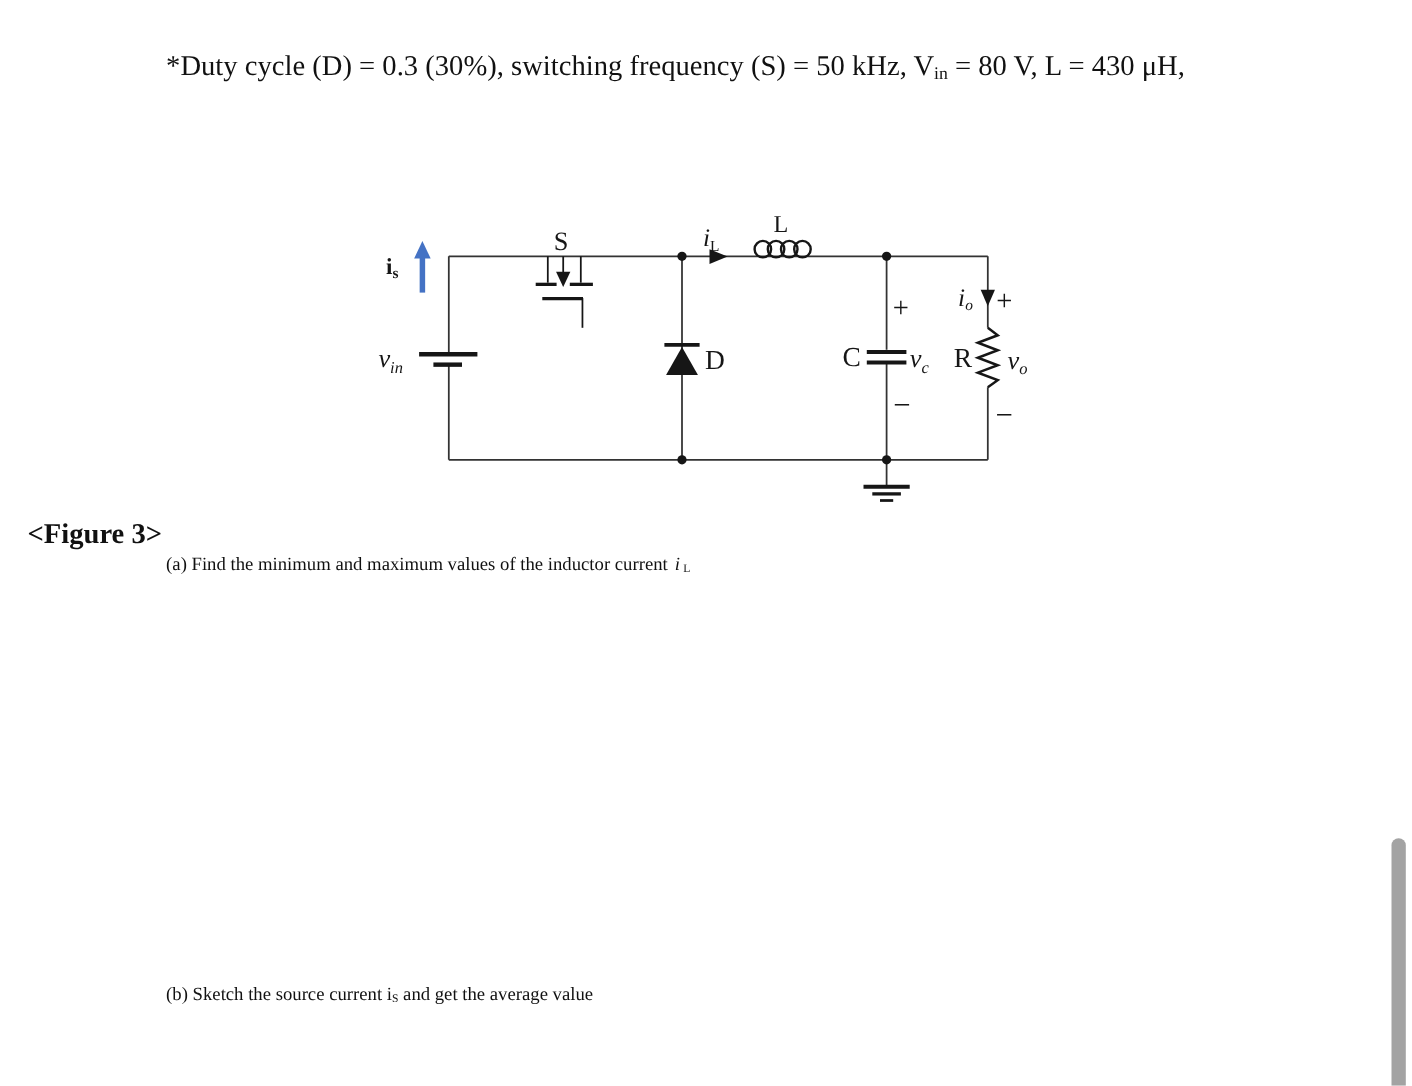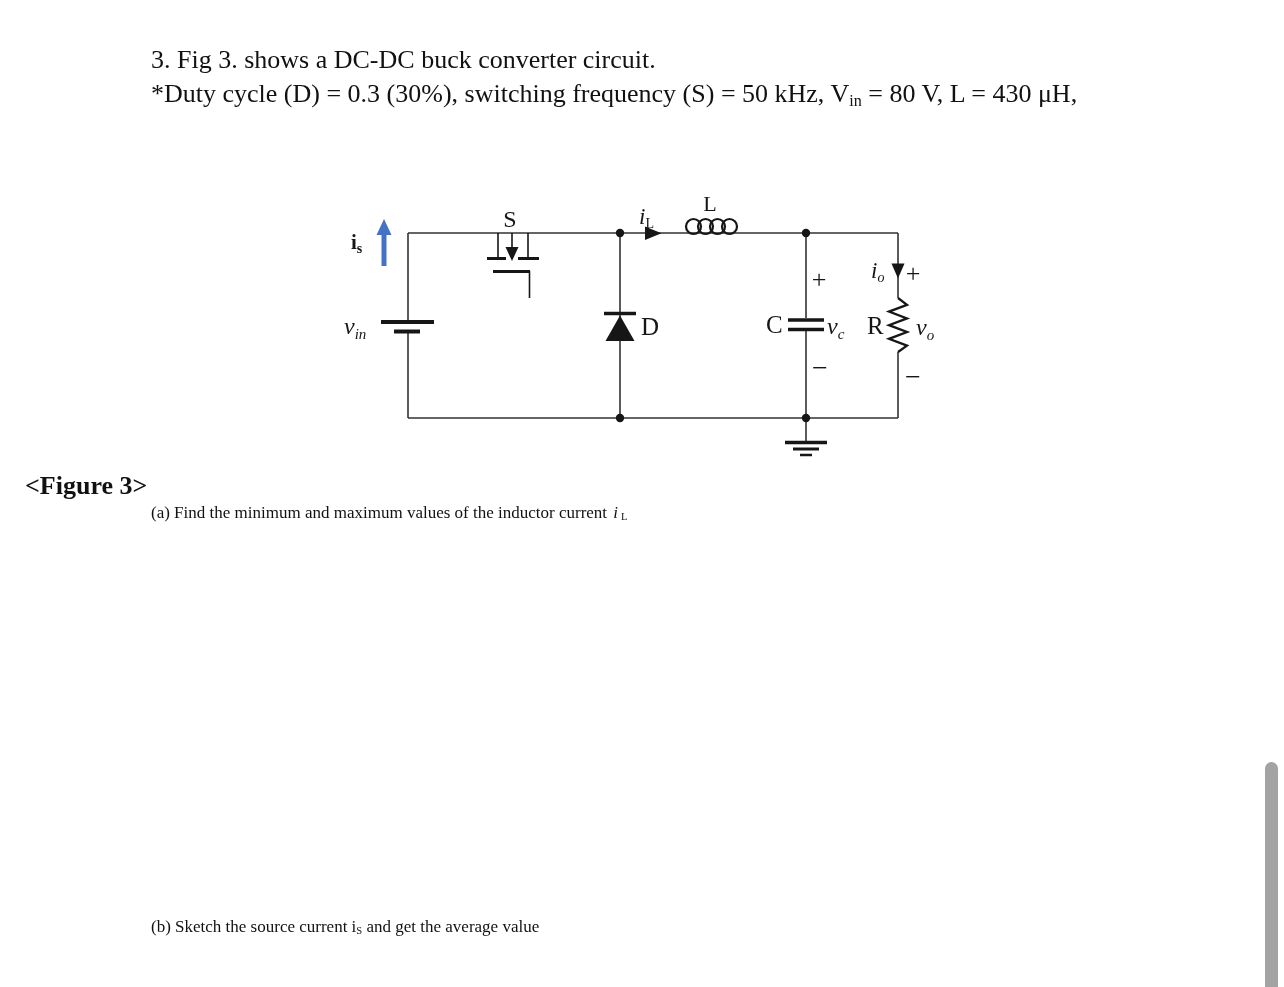--- a/index.html
+++ b/index.html
@@ -11,40 +11,39 @@
     position:absolute;left:151px;top:43px;
     font-size:26px;line-height:34px;white-space:nowrap;
   }
   sub{font-size:62%;vertical-align:-0.22em;line-height:0;}
   .caption{
     position:absolute;left:0;top:471px;width:1284px;
     font-weight:bold;font-size:26px;margin-left:25px;
   }
   .question{position:absolute;left:151px;font-size:17px;white-space:nowrap;}
   .qa{top:503px;}
-  .qb{top:894px;margin-top:23px;}
+  .qb{top:894px;}
   .qa i{font-style:italic;margin-left:2px;}
   .qa sub{margin-left:3px;}
   .circuit{position:absolute;left:330px;top:190px;}
   .circuit text{font-family:"Liberation Serif",serif;fill:#161616;}
   .mi{font-style:italic;}
   .rm{font-style:normal;}
   .sanslabel{font-family:"Liberation Sans",sans-serif;font-weight:bold;font-style:normal;}
   .scrollbar-thumb{
     position:absolute;left:1265px;top:762px;width:13px;height:225px;
     background:#a3a3a3;border-radius:7px 7px 0 0;
   }
 </style>
 </head>
 <body>
 
 <div>
 
   <div class="problem">
-    <div>3. Fig 3. shows a DC-DC buck converter circuit.</div>
     <div><span>*Duty cycle (D) = 0.3 (30%), switching frequency (S) = 50 kHz, V</span><sub>in</sub><span> = 80 V, L = 430 μH,</span></div>
   </div>
 
   <svg class="circuit" width="640" height="280" viewBox="330 190 640 280">
 
     <g stroke="#333333" stroke-width="1.6" fill="none">
       <path d="M408,233 H898 M408,233 V321 M408,332 V418 M408,418 H898
                M898,233 V298 M898,352 V418 M620,233 V418
                M806,233 V318 M806,331 V418 M806,418 V441"></path>
     </g>

